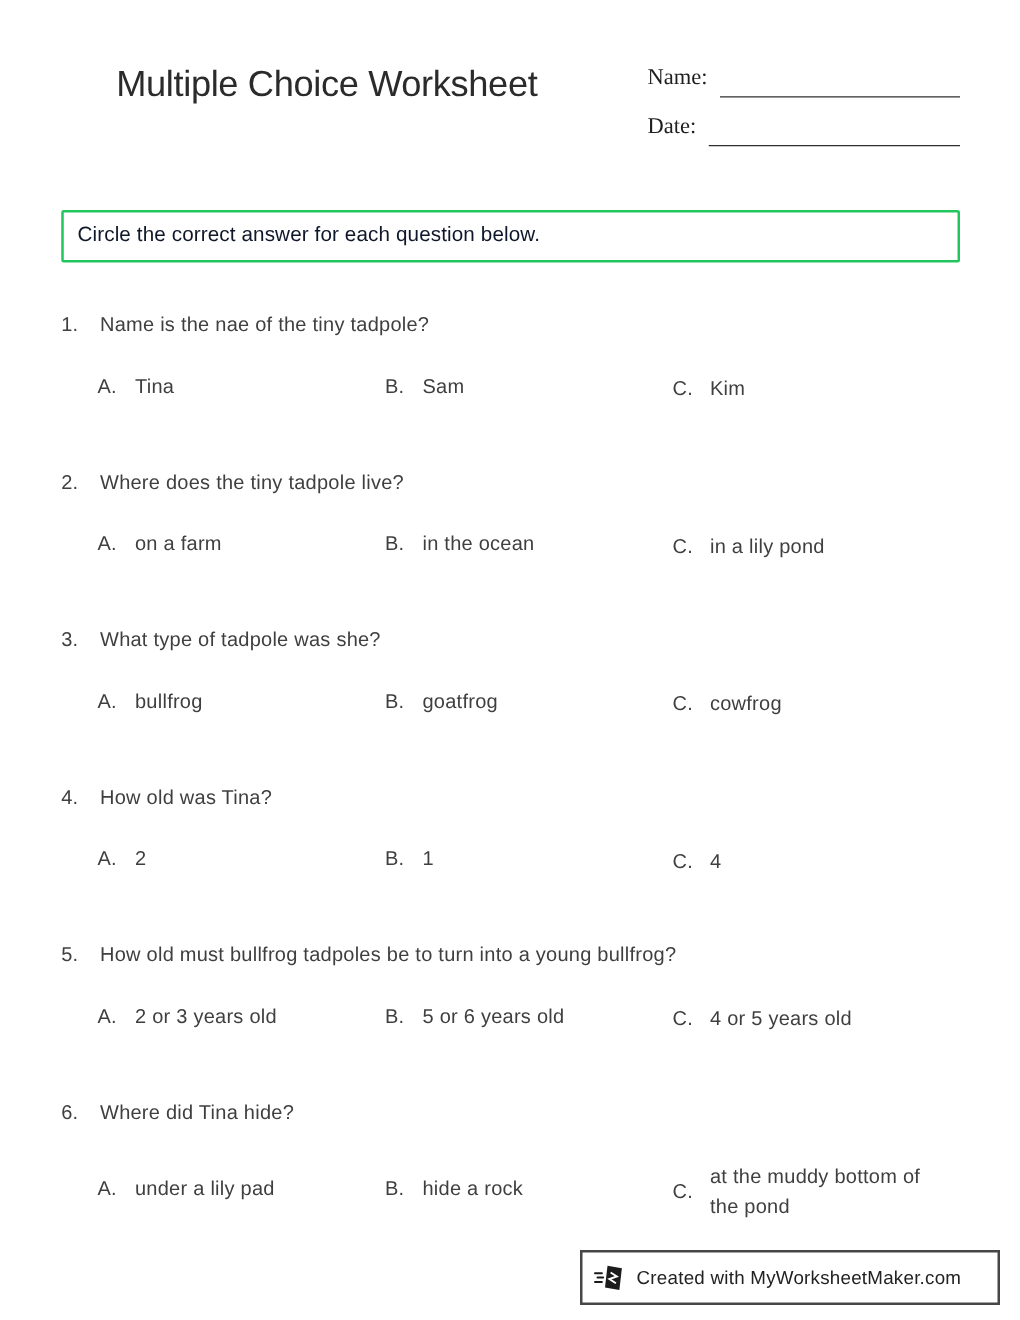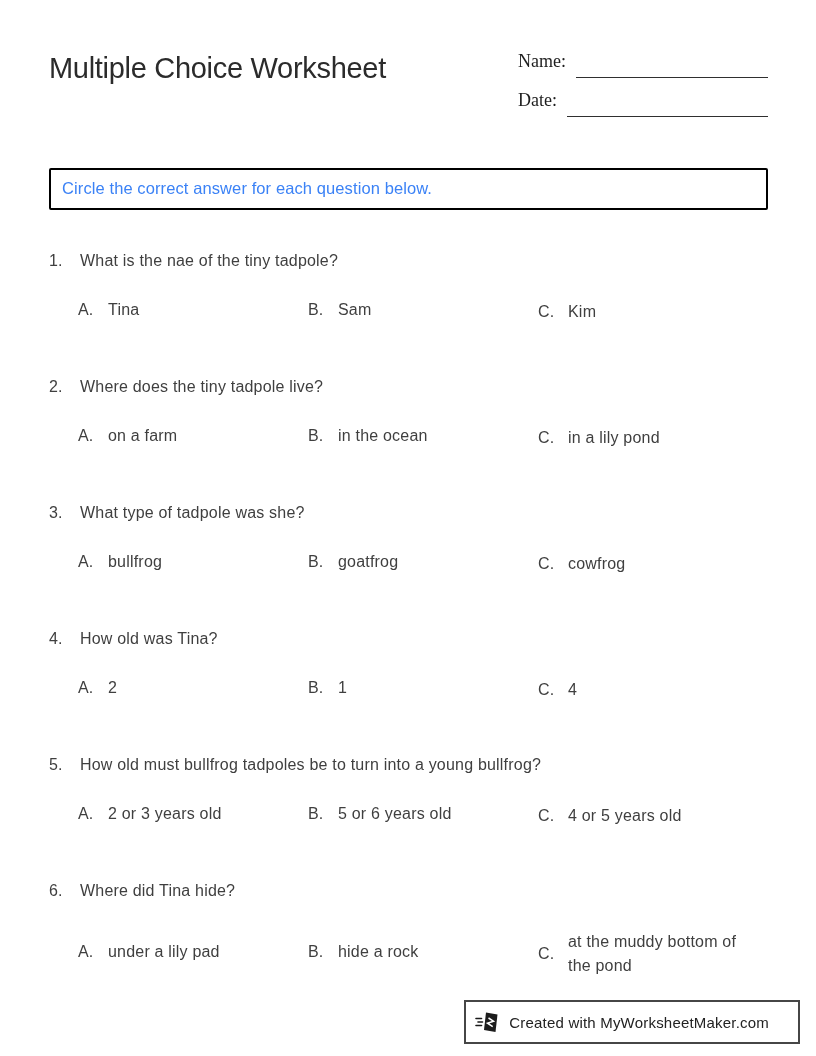--- a/index.html
+++ b/index.html
@@ -15,42 +15,42 @@
     width:816px; height:1056px;
     padding:49px 48px 0 49px;
     overflow:hidden;
     background:#ffffff;
   }
 
   
   .header { display:flex; justify-content:space-between; align-items:flex-start; }
   .title {
     font-size:29px; font-weight:400; color:#2b2b2b;
-    letter-spacing:-0.3px; line-height:1.2; margin-top:2px;
+    letter-spacing:-0.3px; line-height:1.2; margin-top:2px;margin-left:44px;
   }
   .fill-ins { width:250px; margin-top:1px;margin-left:13px; }
   .fill-row { display:flex; align-items:flex-end; margin-bottom:17px; }
   .fill-label {
     font-family:"Liberation Serif", serif;
     font-size:18px; color:#1e1e1e;
     margin-right:10px; white-space:nowrap;
   }
   .fill-line {
     flex:1; height:22px;
     border-bottom:1.5px solid #2f2f2f;
     position:relative; top:6px;
   }
 
   
   .instruction-box {
     margin-top:40px;
-    border:2px solid #000000;
+    border:2px solid #22c55e;
     border-radius:2px;
     padding:9px 11px 10px 11px;
-    font-size:16.5px; color:#3b82f6;
+    font-size:16.5px; color:#0f172a;
     letter-spacing:0.1px;
   }
 
   
   .questions { margin-top:42px; }
   .question { margin-bottom:54px; }
   .q-row { display:flex; font-size:16px; letter-spacing:0.2px; color:#3f3f3f; }
   .q-num { width:31px; flex:0 0 31px; }
   .q-text { flex:1; }
   .opts { display:flex; margin-top:25px; margin-left:29px; }
@@ -95,21 +95,21 @@
 
   <div class="instruction-box">
     <span>Circle the correct answer for each question below.</span>
   </div>
 
   <main class="questions">
 
     <section class="question">
       <div class="q-row">
         <span class="q-num">1.</span>
-        <span class="q-text">What is the nae of the tiny tadpole?</span>
+        <span class="q-text">Name is the nae of the tiny tadpole?</span>
       </div>
       <div class="opts">
         <div class="opt col-a">
           <span class="opt-label">A.</span>
           <span class="opt-text">Tina</span>
         </div>
         <div class="opt col-b">
           <span class="opt-label">B.</span>
           <span class="opt-text">Sam</span>
         </div>

